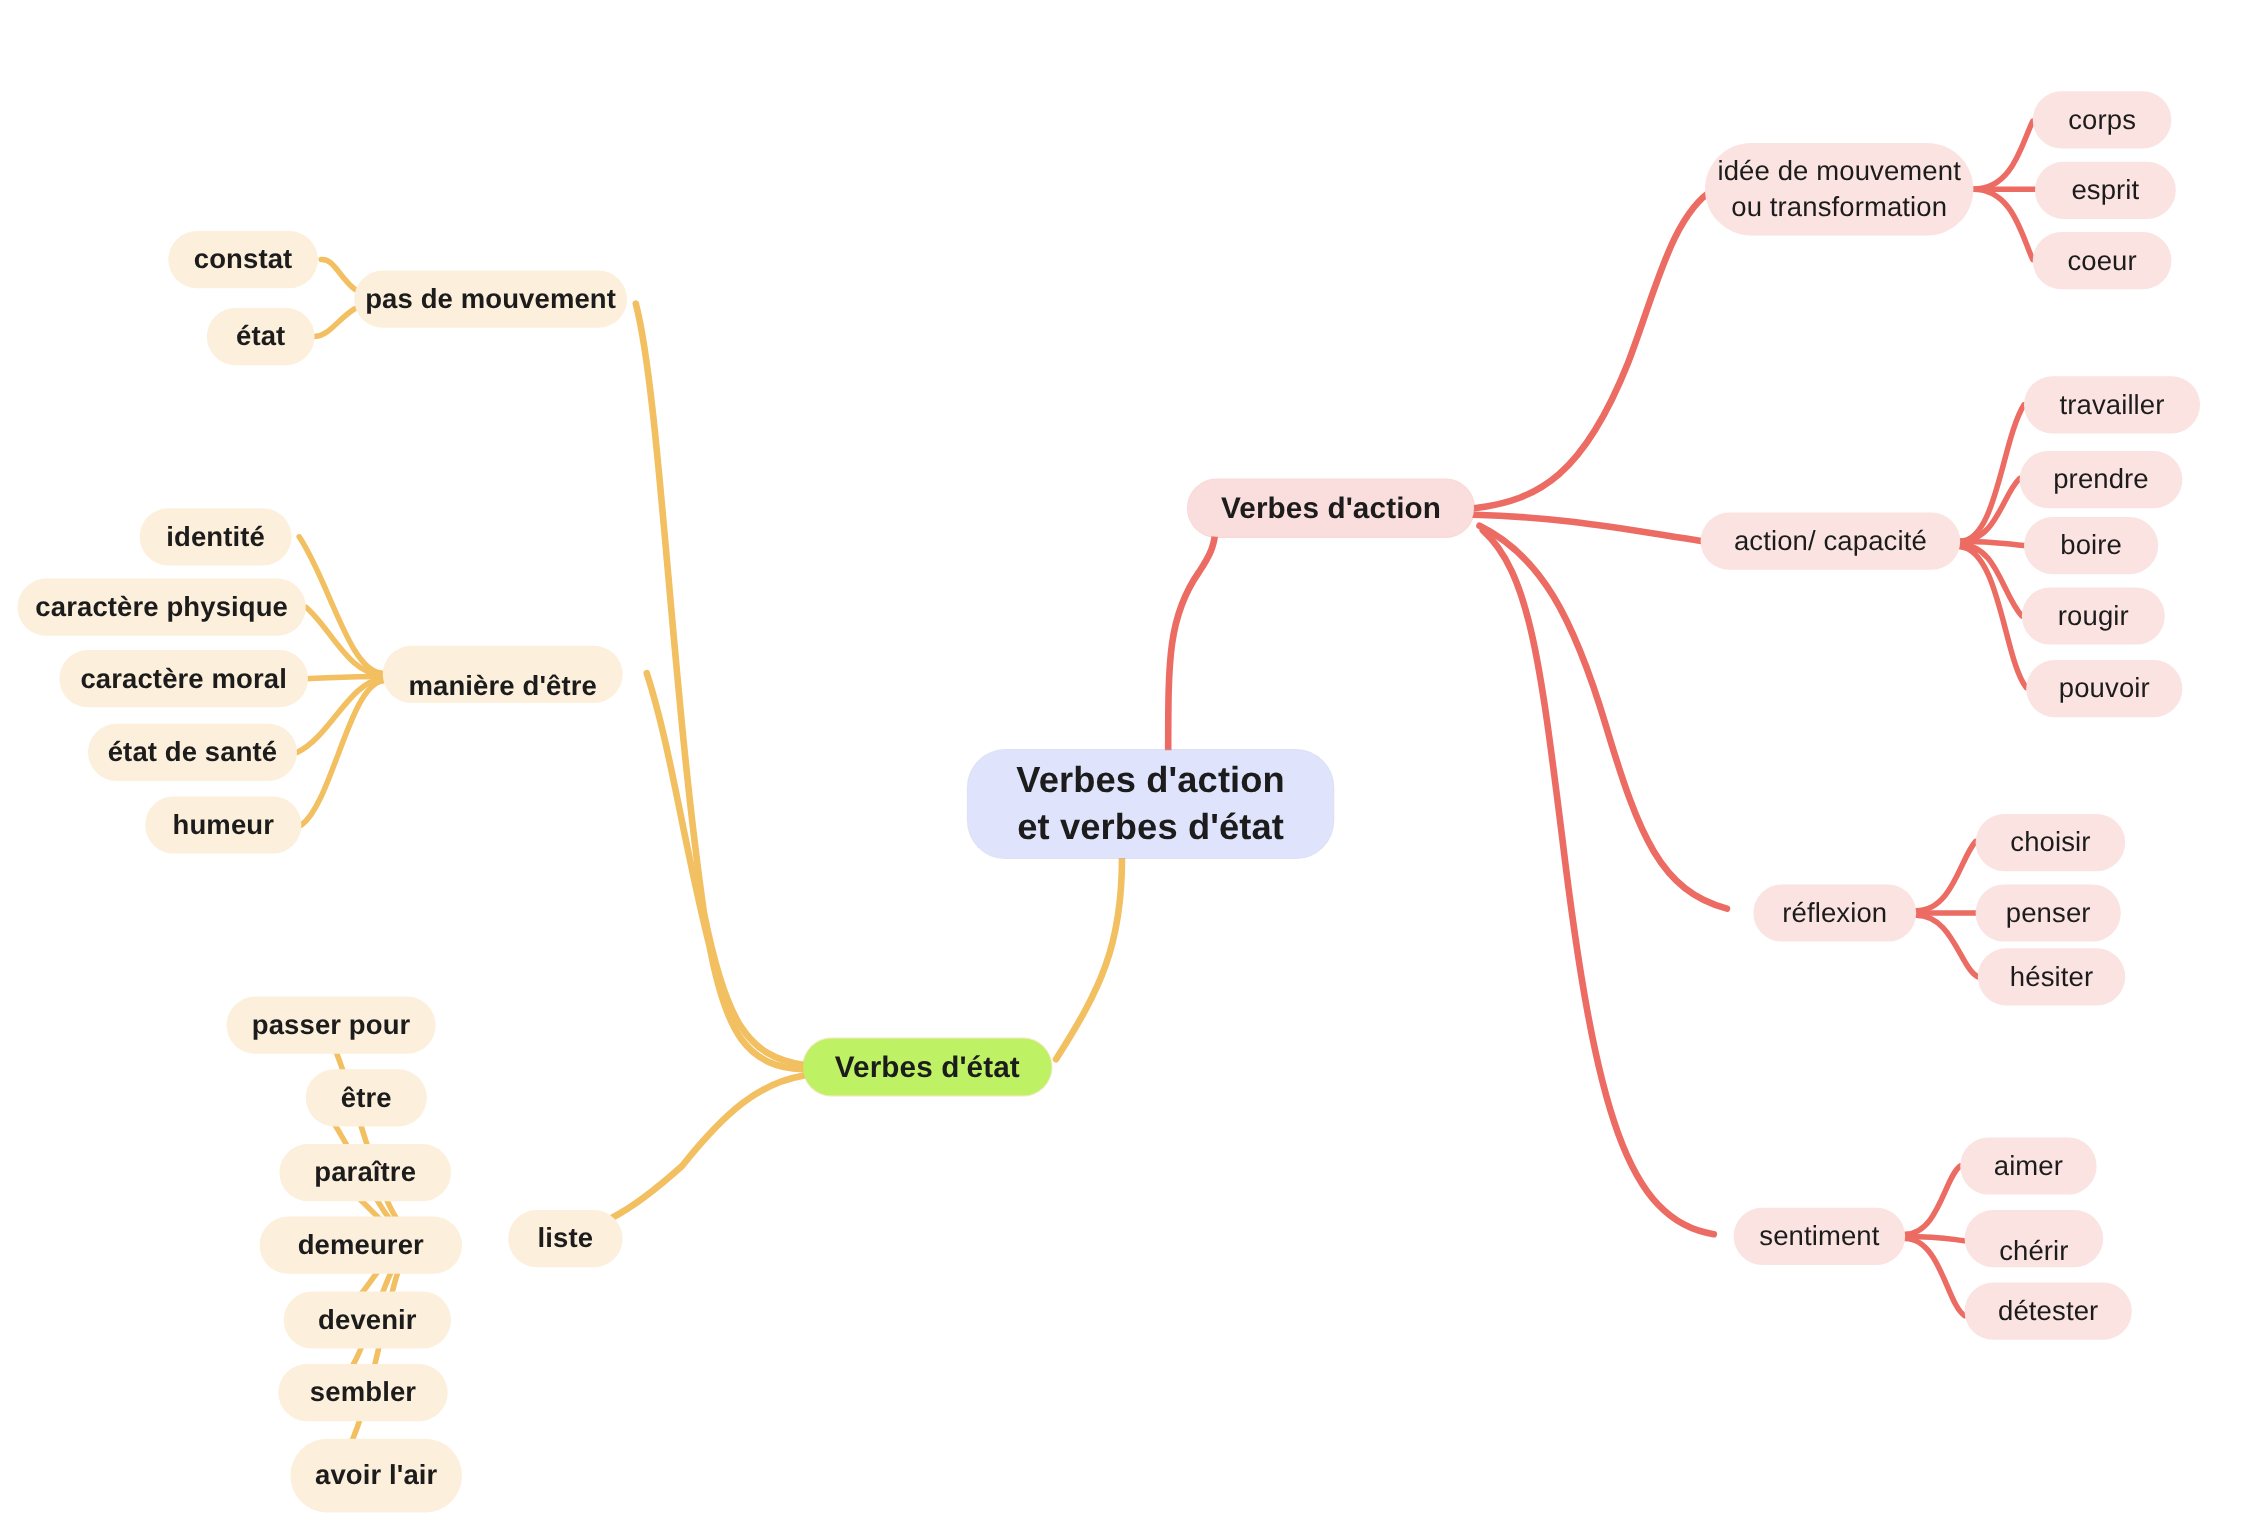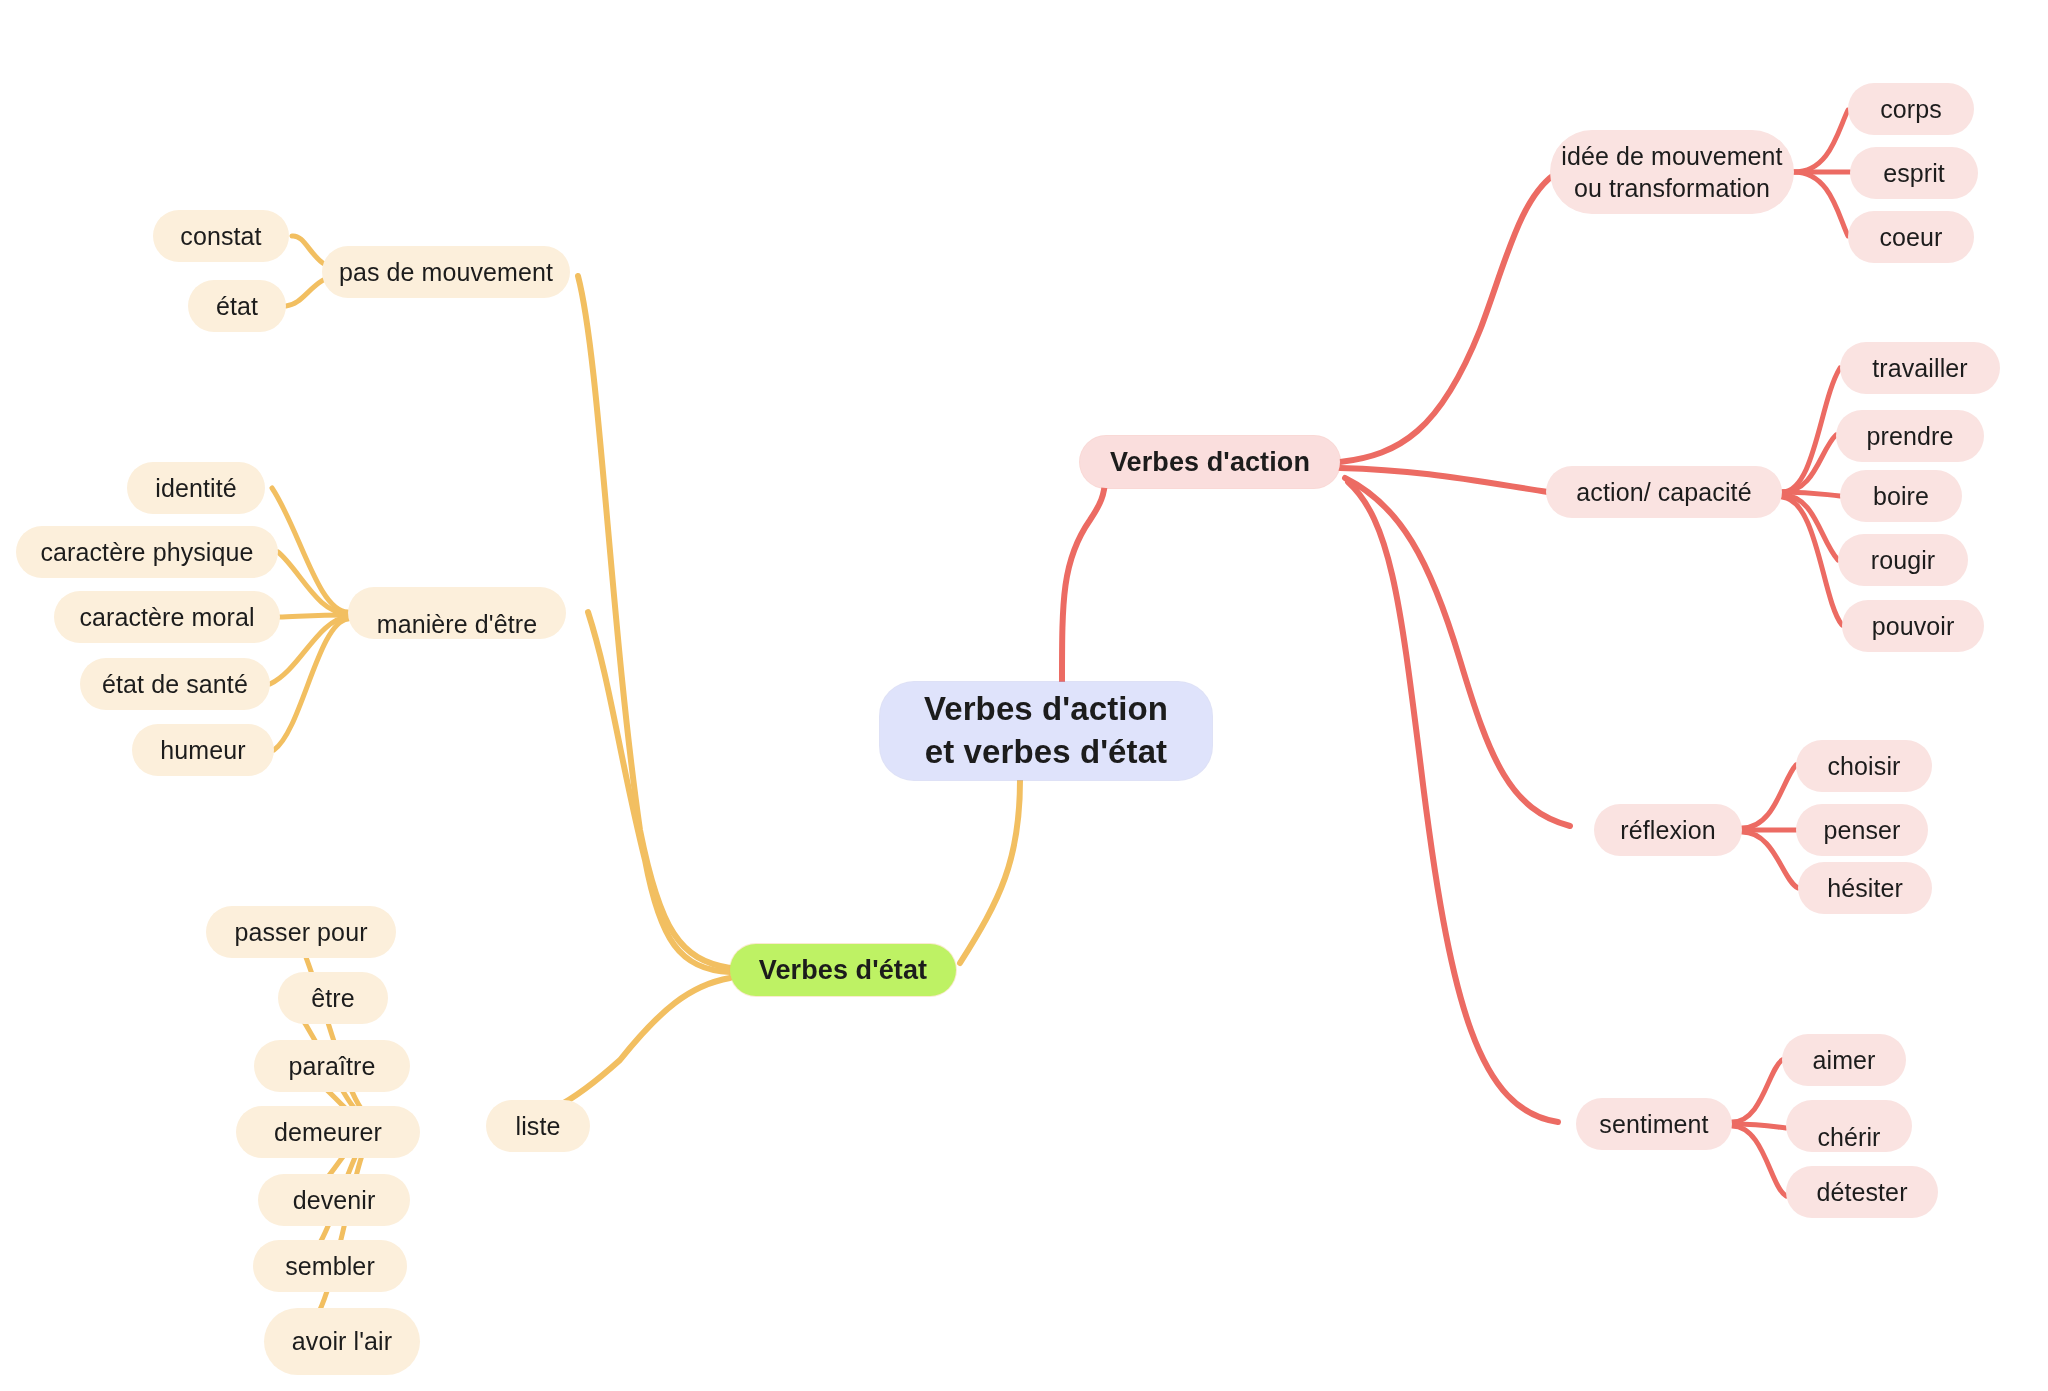--- a/index.html
+++ b/index.html
@@ -59,21 +59,21 @@
   }
   
   .node.pink {
     background: #fae3e1;
     font-size: 25px;
     font-weight: 400;
   }
   .node.yellow {
     background: #fcefdb;
     font-size: 25px;
-    font-weight: 400;
+    font-weight: 700;
   }
   .node.two-line {
     line-height: 1.3;
   }
 </style>
 </head>
 <body>
 
 <div id="canvas">
 
@@ -222,21 +222,21 @@
   <div class="node yellow" style="left:54px; top:591px; width:226px; height:52px;">
     <span>caractère moral</span>
   </div>
   <div class="node yellow" style="left:80px; top:658px; width:190px; height:52px;">
     <span>état de santé</span>
   </div>
   <div class="node yellow" style="left:132px; top:724px; width:142px; height:52px;align-items:center;">
     <span>humeur</span>
   </div>
 
-  <div class="node yellow" style="left:486px; top:1100px; width:104px; height:52px;">
+  <div class="node yellow" style="left:462px; top:1100px; width:104px; height:52px;">
     <span>liste</span>
   </div>
   <div class="node yellow" style="left:206px; top:906px; width:190px; height:52px;">
     <span>passer pour</span>
   </div>
   <div class="node yellow" style="left:278px; top:972px; width:110px; height:52px;">
     <span>être</span>
   </div>
   <div class="node yellow" style="left:254px; top:1040px; width:156px; height:52px;">
     <span>paraître</span>

